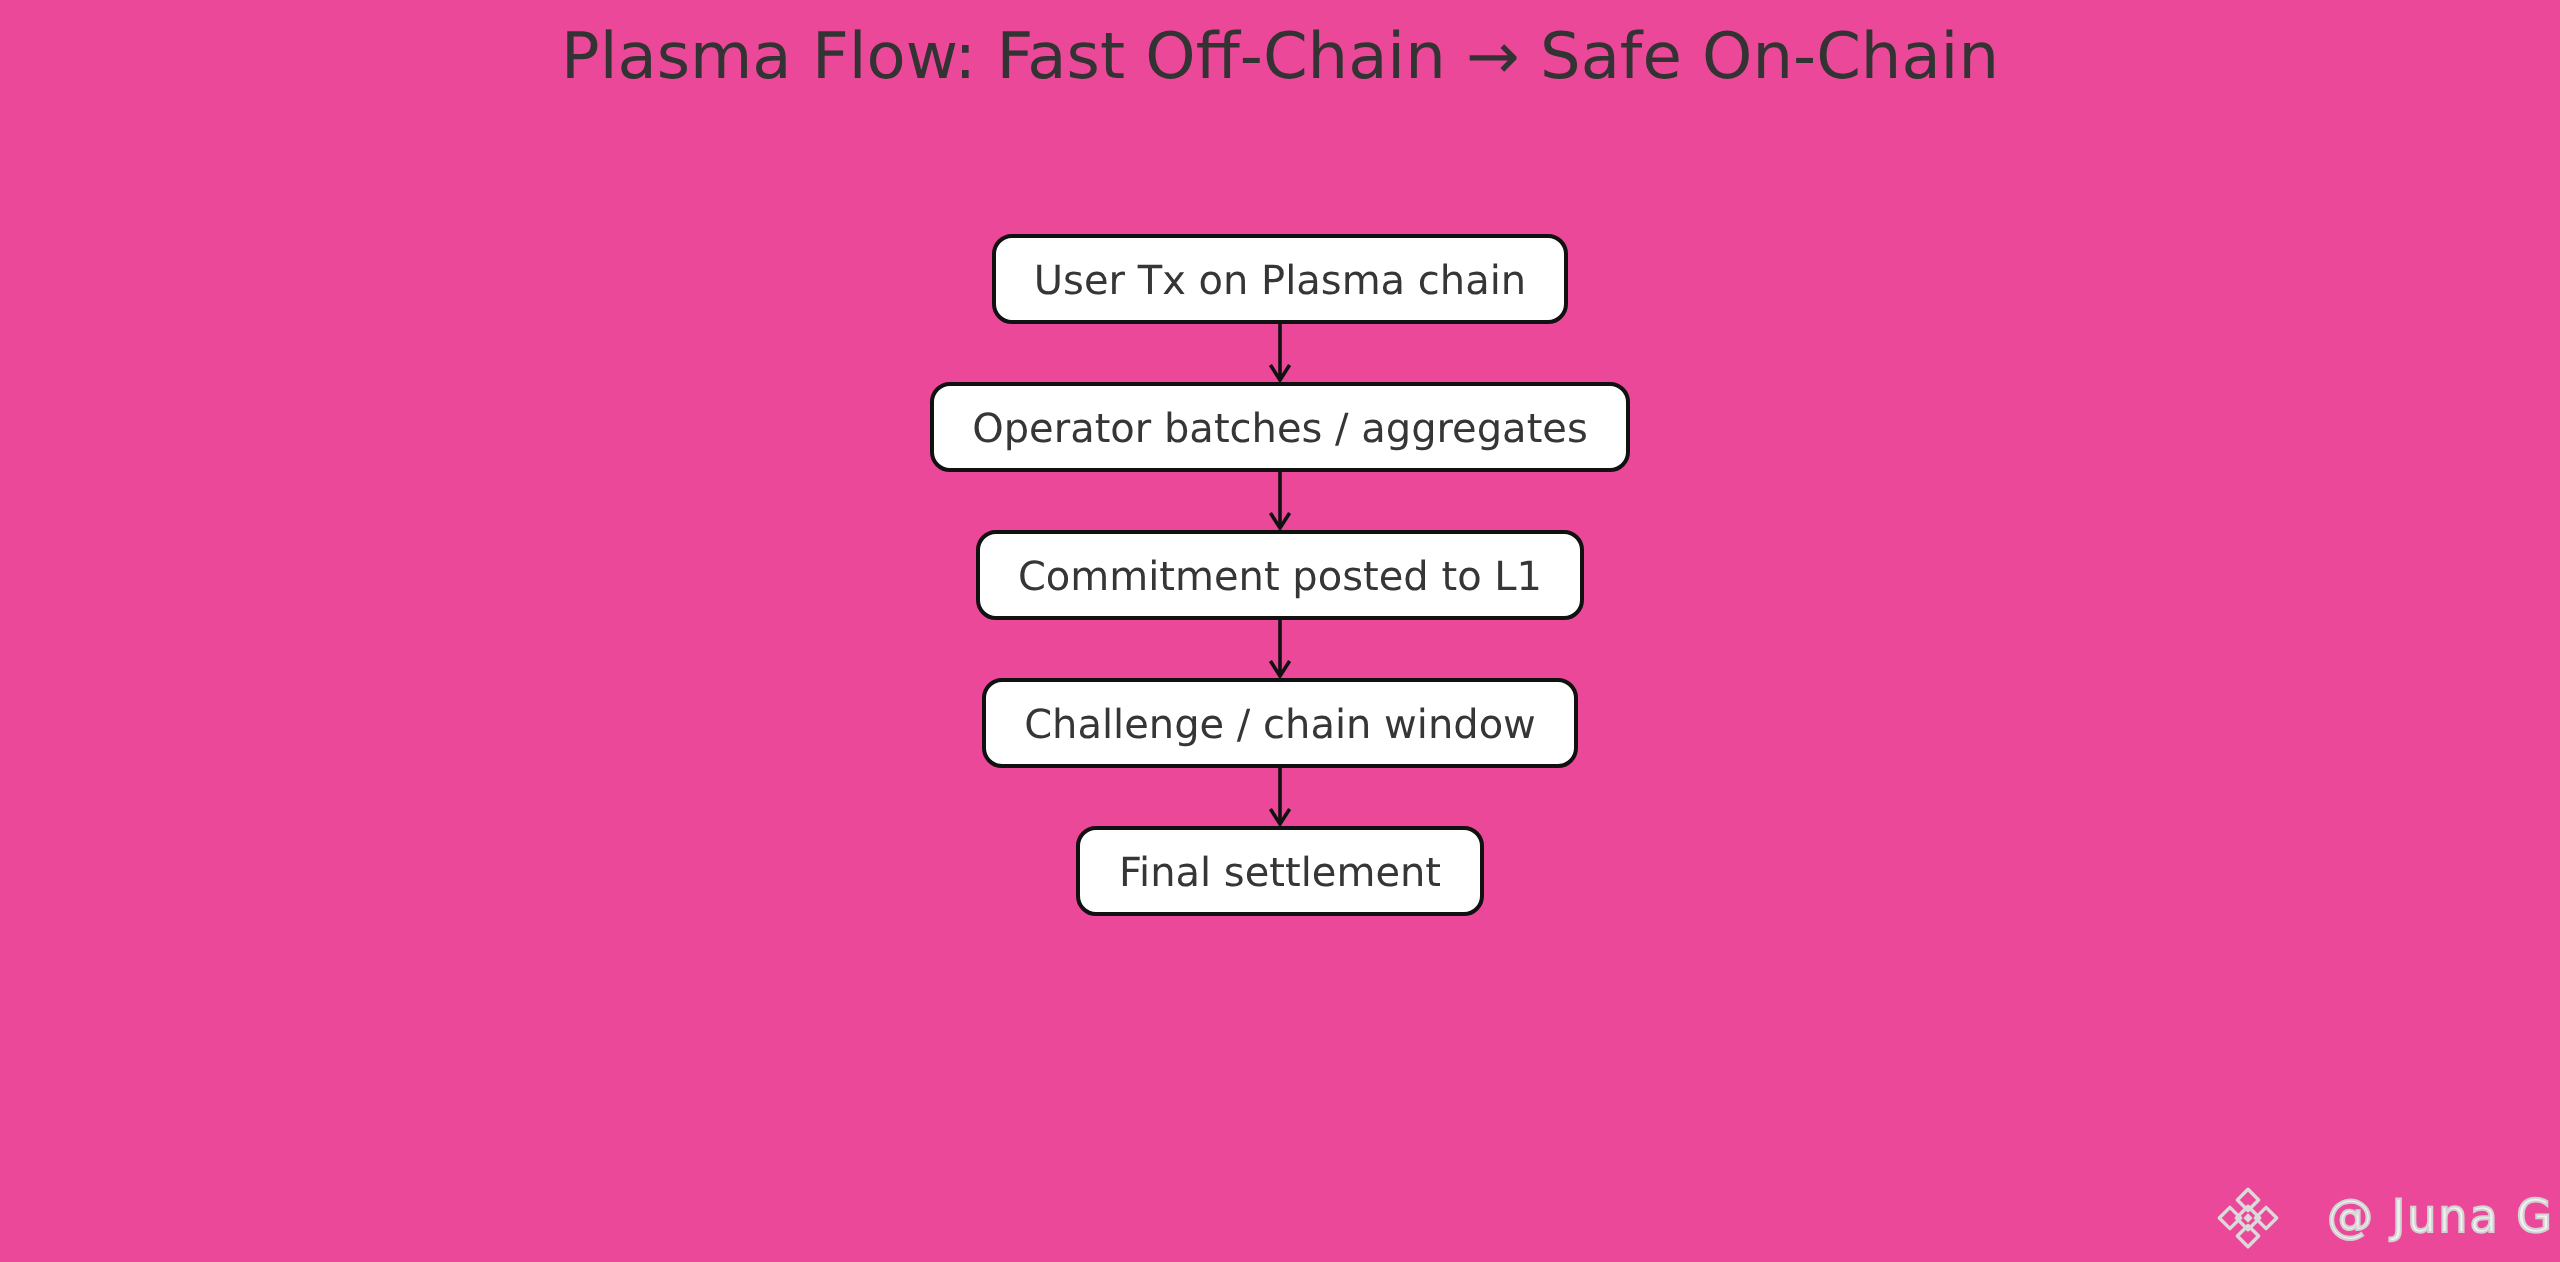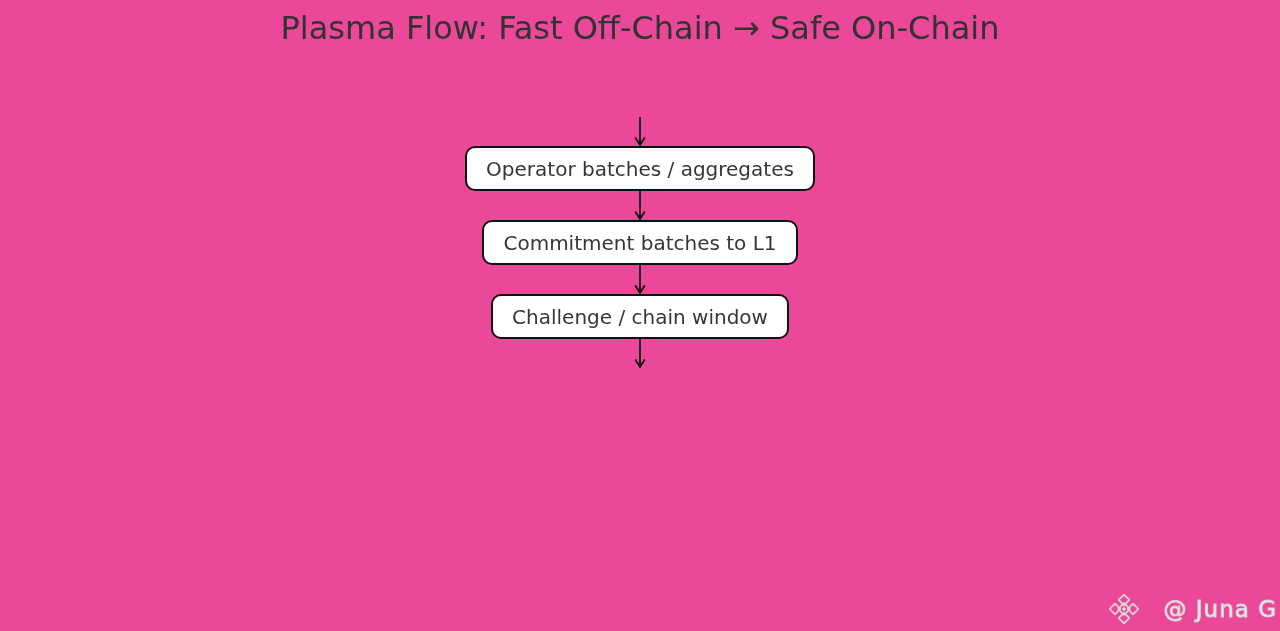--- a/index.html
+++ b/index.html
@@ -73,45 +73,51 @@
   }
 </style>
 </head>
 <body>
 
 <div id="canvas">
 
   <div class="diagram-title">Plasma Flow: Fast Off-Chain → Safe On-Chain</div>
 
   <div class="flow" id="flow-container">
+      <div class="flow-box">
+        <span>User Tx on Plasma chain</span>
+      </div>
       <svg width="16" height="29" viewBox="0 0 16 29" class="flow-arrow">
         <line x1="8" y1="0" x2="8" y2="27.5" stroke="#111111" stroke-width="1.8"></line>
         <polyline points="3.2,20.5 8,28 12.8,20.5" fill="none" stroke="#111111" stroke-width="1.8"></polyline>
       </svg>
       <div class="flow-box">
         <span>Operator batches / aggregates</span>
       </div>
       <svg width="16" height="29" viewBox="0 0 16 29" class="flow-arrow">
         <line x1="8" y1="0" x2="8" y2="27.5" stroke="#111111" stroke-width="1.8"></line>
         <polyline points="3.2,20.5 8,28 12.8,20.5" fill="none" stroke="#111111" stroke-width="1.8"></polyline>
       </svg>
       <div class="flow-box">
-        <span>Commitment batches to L1</span>
+        <span>Commitment posted to L1</span>
       </div>
       <svg width="16" height="29" viewBox="0 0 16 29" class="flow-arrow">
         <line x1="8" y1="0" x2="8" y2="27.5" stroke="#111111" stroke-width="1.8"></line>
         <polyline points="3.2,20.5 8,28 12.8,20.5" fill="none" stroke="#111111" stroke-width="1.8"></polyline>
       </svg>
       <div class="flow-box">
         <span>Challenge / chain window</span>
       </div>
       <svg width="16" height="29" viewBox="0 0 16 29" class="flow-arrow">
         <line x1="8" y1="0" x2="8" y2="27.5" stroke="#111111" stroke-width="1.8"></line>
         <polyline points="3.2,20.5 8,28 12.8,20.5" fill="none" stroke="#111111" stroke-width="1.8"></polyline>
       </svg>
+      <div class="flow-box">
+        <span>Final settlement</span>
+      </div>
     </div>
 
   <div class="watermark">
     <svg class="bnb-icon" width="34" height="34" viewBox="0 0 32 32" aria-hidden="true">
       <g fill="none" stroke="#dadada" stroke-width="1.6" stroke-linejoin="round">
         <path d="M16 2.5 L21 7.5 L16 12.5 L11 7.5 Z"></path>
         <path d="M16 19.5 L21 24.5 L16 29.5 L11 24.5 Z"></path>
         <path d="M7.5 11 L12.5 16 L7.5 21 L2.5 16 Z"></path>
         <path d="M24.5 11 L29.5 16 L24.5 21 L19.5 16 Z"></path>
         <path d="M16 10.5 L21.5 16 L16 21.5 L10.5 16 Z"></path>

